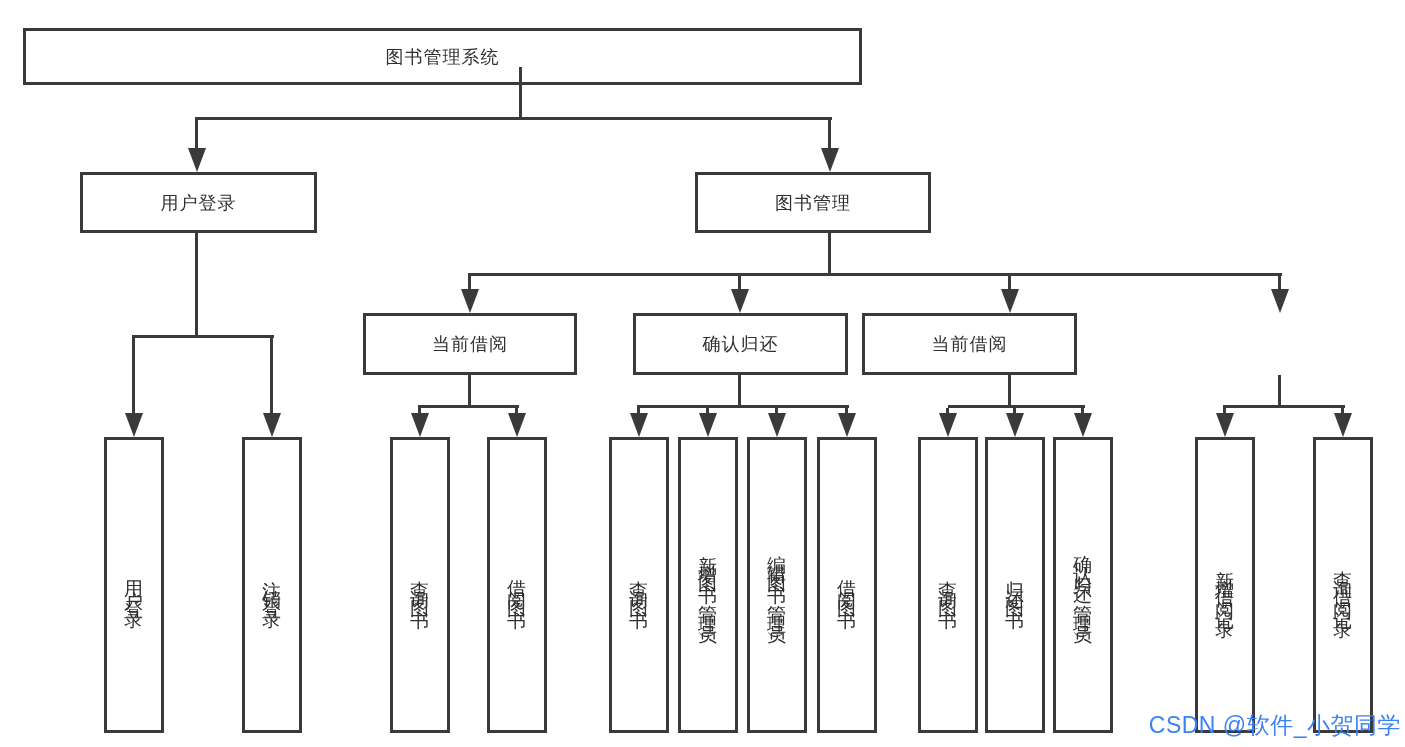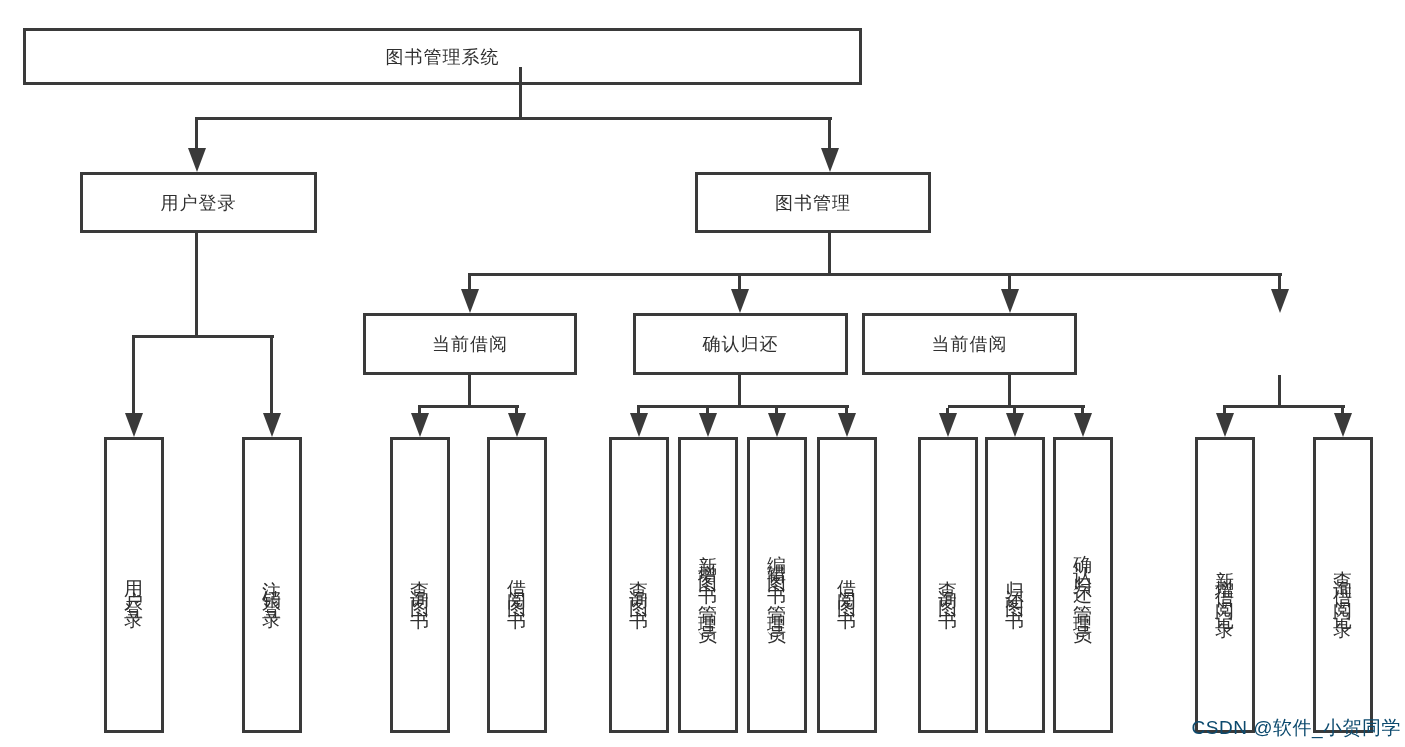--- a/index.html
+++ b/index.html
@@ -24,21 +24,21 @@
   .vline{position:absolute;width:3px;background:#3a3a3a;}
   .hline{position:absolute;height:3px;background:#3a3a3a;}
   .arrow{position:absolute;width:18px;}
   .arrow .stem{position:absolute;left:7px;top:0;width:3px;height:var(--stem);background:#3a3a3a;}
   .arrow .head{
     position:absolute;left:0;top:var(--stem);width:0;height:0;
     border-left:9px solid transparent;border-right:9px solid transparent;border-top:24px solid #3a3a3a;
   }
   .watermark{
     position:absolute;right:4px;bottom:6px;z-index:10;
-    font-size:19px;color:#0c4a6e;letter-spacing:0.5px;
+    font-size:23px;color:#3b82f6;letter-spacing:0.5px;
   }
 </style>
 </head>
 <body>
 
 <div class="canvas">
 
   <div class="hbox" style="left:23px;top:28px;width:839px;height:57px;">
     <span>图书管理系统</span>
   </div>

